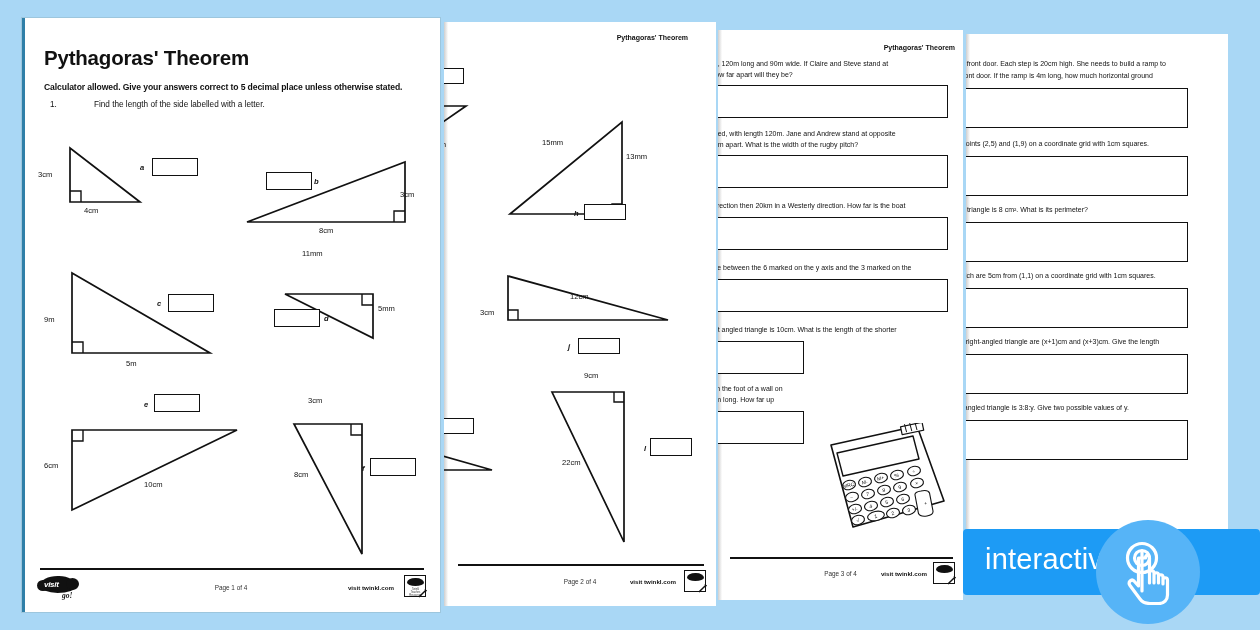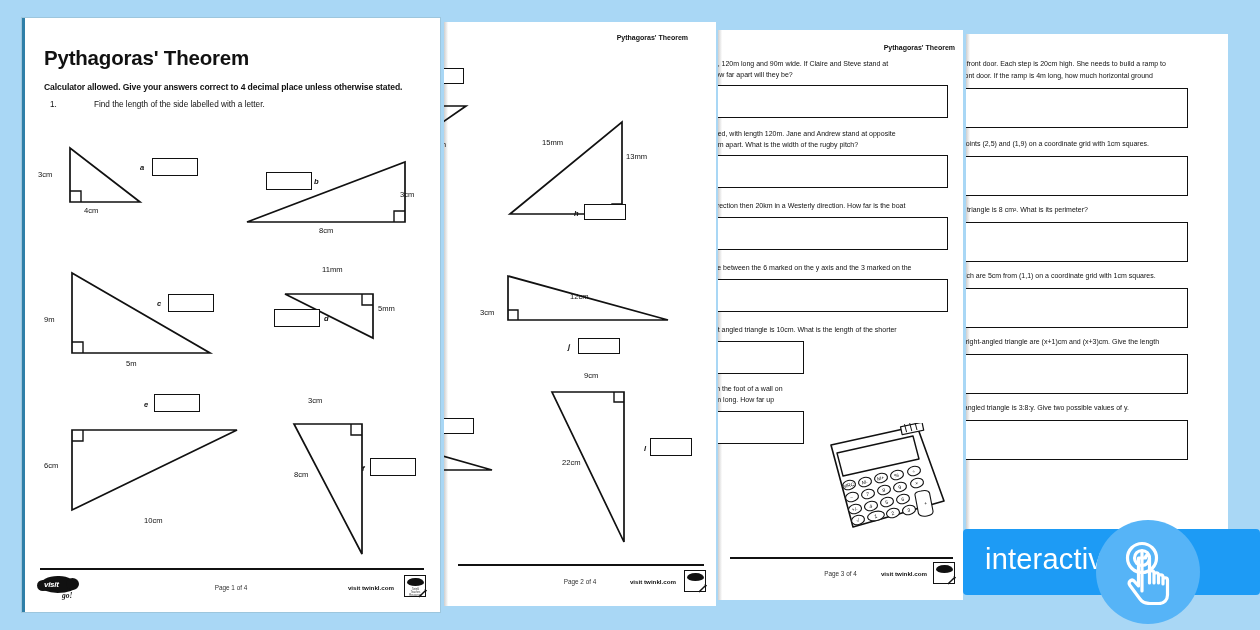--- a/index.html
+++ b/index.html
@@ -373,21 +373,21 @@
         <path d="M1 9 L9 1" stroke="#111" stroke-width="1.6" fill="none"></path>
         <path d="M8 0 L10 2 L9.2 2.8 L7.2 0.8 Z" fill="#111"></path>
       </svg>
     </div>
   </div>
 
   <div class="sheet" id="page1">
     <div class="sheet-border-left"></div>
 
     <div class="p1-title">Pythagoras' Theorem</div>
-    <div class="p1-sub">Calculator allowed. Give your answers correct to 4 decimal place unless otherwise stated.</div>
+    <div class="p1-sub">Calculator allowed. Give your answers correct to 5 decimal place unless otherwise stated.</div>
     <div class="p1-q1num">1.</div>
     <div class="p1-q1">Find the length of the side labelled with a letter.</div>
 
     <div class="fig" style="left:40px; top:122px;">
       <svg width="110" height="80">
         <polygon points="8,8 8,62 78,62" stroke="#111" stroke-width="1.7" fill="none"></polygon>
         <polyline points="8,51 19,51 19,62" stroke="#111" stroke-width="1.4" fill="none"></polyline>
       </svg>
     </div>
     <div class="dim" style="left:16px; top:152px;">3cm</div>
@@ -416,33 +416,33 @@
     <div class="dim" style="left:104px; top:341px;">5m</div>
     <div class="letter" style="left:135px; top:281px;">c</div>
     <div class="ansbox" style="left:146px; top:276px; width:46px; height:18px;"></div>
 
     <div class="fig" style="left:255px; top:258px;">
       <svg width="130" height="80">
         <polygon points="8,18 96,18 96,62" stroke="#111" stroke-width="1.7" fill="none"></polygon>
         <polyline points="85,18 85,29 96,29" stroke="#111" stroke-width="1.4" fill="none"></polyline>
       </svg>
     </div>
-    <div class="dim" style="left:280px; top:247px;margin-left:20px;">11mm</div>
+    <div class="dim" style="left:280px; top:231px;">11mm</div>
     <div class="dim" style="left:356px; top:286px;">5mm</div>
     <div class="letter" style="left:302px; top:296px;">d</div>
     <div class="ansbox" style="left:252px; top:291px; width:46px; height:18px;"></div>
 
     <div class="fig" style="left:40px; top:390px;">
       <svg width="200" height="120">
         <polygon points="10,22 175,22 10,102" stroke="#111" stroke-width="1.7" fill="none"></polygon>
         <polyline points="10,33 21,33 21,22" stroke="#111" stroke-width="1.4" fill="none"></polyline>
       </svg>
     </div>
     <div class="dim" style="left:22px; top:443px;">6cm</div>
-    <div class="dim" style="left:122px; top:462px;margin-top:36px;">10cm</div>
+    <div class="dim" style="left:122px; top:462px;">10cm</div>
     <div class="letter" style="left:122px; top:382px;">e</div>
     <div class="ansbox" style="left:132px; top:376px; width:46px; height:18px;"></div>
 
     <div class="fig" style="left:262px; top:388px;">
       <svg width="130" height="170">
         <polygon points="10,18 78,18 78,148" stroke="#111" stroke-width="1.7" fill="none"></polygon>
         <polyline points="67,18 67,29 78,29" stroke="#111" stroke-width="1.4" fill="none"></polyline>
       </svg>
     </div>
     <div class="dim" style="left:286px; top:378px;">3cm</div>

